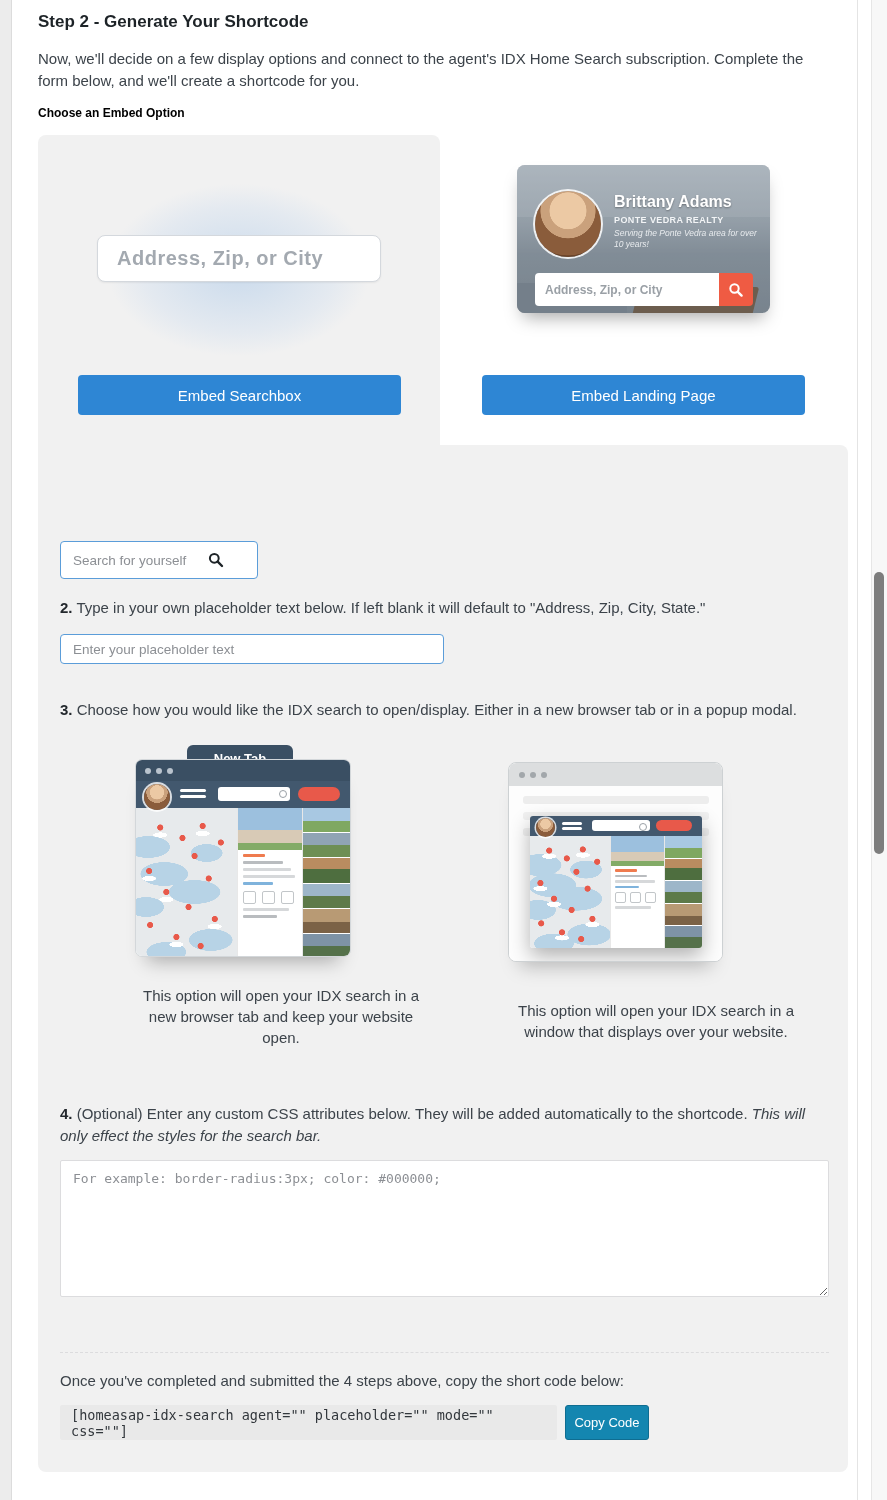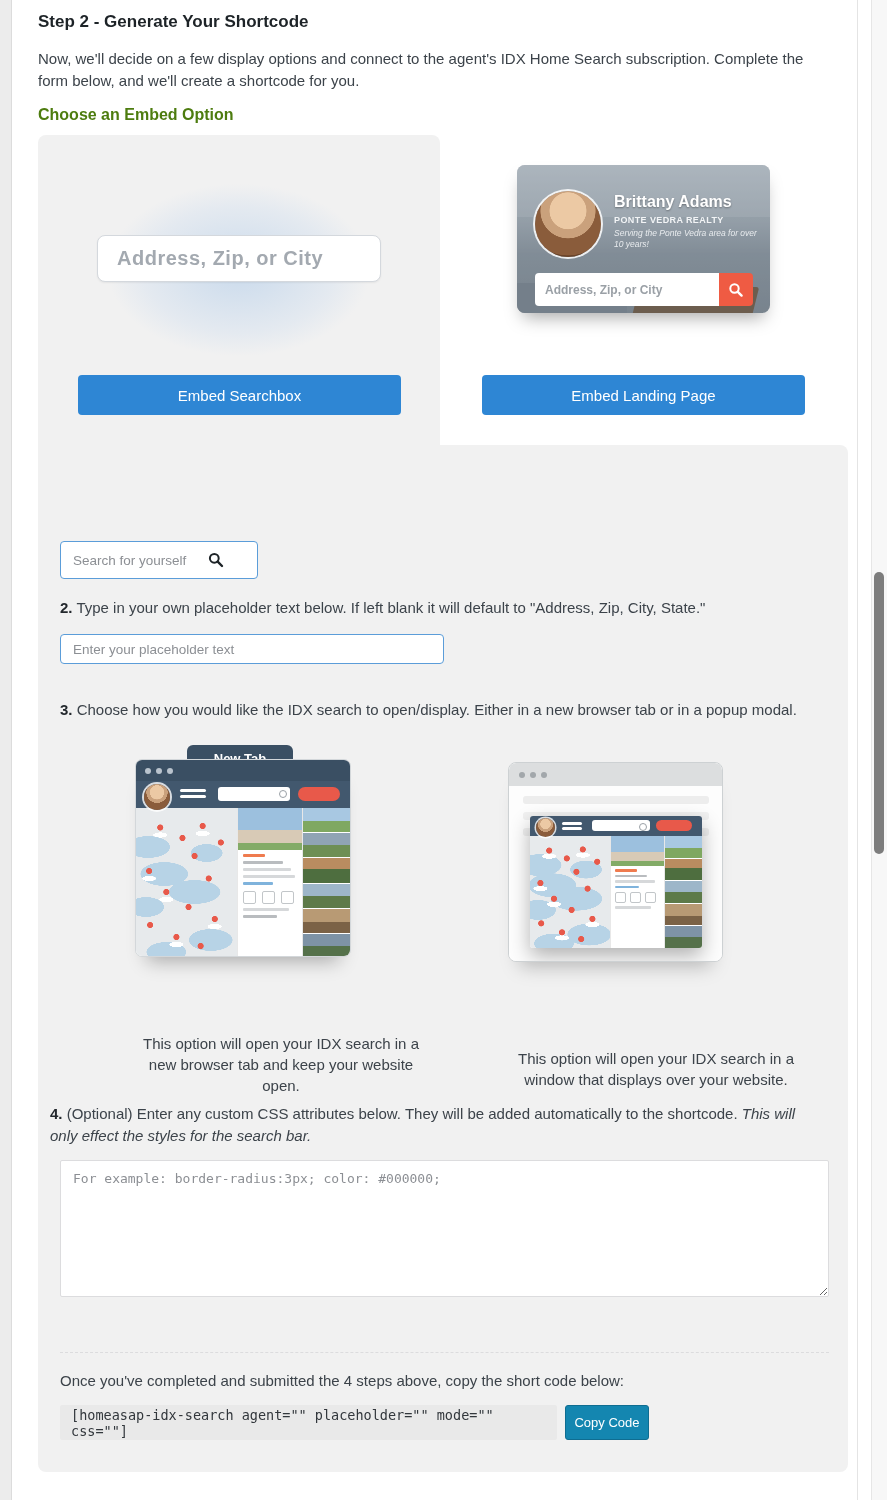--- a/index.html
+++ b/index.html
@@ -16,24 +16,24 @@
   .left-strip{left:0;top:0;width:11px;height:1500px;background:#ececec;border-right:1px solid #dcdcdc;}
   .content-edge{left:857px;top:0;width:1px;height:1500px;background:#e4e4e4;}
   .scroll-track{left:871px;top:0;width:16px;height:1500px;background:#f7f7f7;border-left:1px solid #e6e6e6;}
   .scroll-thumb{left:874px;top:572px;width:10px;height:282px;background:#7d7d7d;border-radius:6px;}
 
   .content{position:absolute;left:38px;top:0;width:810px;height:1500px;}
 
   
   .h1{left:0;top:12px;font-size:17px;font-weight:700;color:#1d2327;}
   .intro{left:0;top:48px;width:794px;font-size:15px;line-height:22px;color:#3c434a;}
-  .h2{left:0;top:106px;font-size:16px;font-weight:700;color:#4d7c0f;}
+  .h2{left:0;top:106px;font-size:12px;font-weight:700;color:#000000;}
   .step-text{font-size:15px;line-height:22px;color:#3c434a;width:768px;}
   .step-text b{color:#23282d;}
-  .caption{font-size:15px;line-height:21px;color:#3c434a;text-align:center;margin-top:48px;}
+  .caption{font-size:15px;line-height:21px;color:#3c434a;text-align:center;}
 
   
   .embed-card{left:0;top:135px;width:402px;height:312px;background:#f1f1f1;border-radius:8px 8px 0 0;}
   .sb-glow{left:26px;top:20px;width:350px;height:230px;border-radius:50%;
     background:radial-gradient(closest-side, rgba(170,200,232,0.55), rgba(190,212,238,0.25) 55%, rgba(241,241,241,0) 75%);}
   .sb-mock{left:59px;top:100px;width:284px;height:47px;background:#fff;border:1px solid #d4d8dd;border-radius:8px;
     box-shadow:0 1px 2px rgba(0,0,0,0.06);display:flex;align-items:center;padding-left:19px;box-sizing:border-box;}
   .sb-mock span{font-size:20px;font-weight:700;color:#a3a9b0;letter-spacing:0.5px;}
 
   .embed-btn{width:323px;height:40px;top:375px;background:#2e86d4;border-radius:4px;border:none;
@@ -331,21 +331,21 @@
             </div>
           </div>
         </div>
       </div>
     </div>
   </div>
 
   <div class="abs caption cap1">This option will open your IDX search in a new browser tab and keep your website open.</div>
   <div class="abs caption cap2">This option will open your IDX search in a window that displays over your website.</div>
 
-  <div class="abs step-text" style="left:12px;top:1103px;">
+  <div class="abs step-text" style="left:22px;top:1103px;">
     <b>4.</b>
     <span>(Optional) Enter any custom CSS attributes below. They will be added automatically to the shortcode.</span>
     <i>This will only effect the styles for the search bar.</i>
   </div>
   <textarea class="abs css-area" placeholder="For example: border-radius:3px; color: #000000;" style=""></textarea>
 
   <div class="abs divider"></div>
   <div class="abs instruction">Once you've completed and submitted the 4 steps above, copy the short code below:</div>
   <div class="abs code-box">[homeasap-idx-search agent="" placeholder="" mode="" css=""]</div>
   <button class="abs copy-btn">Copy Code</button>

